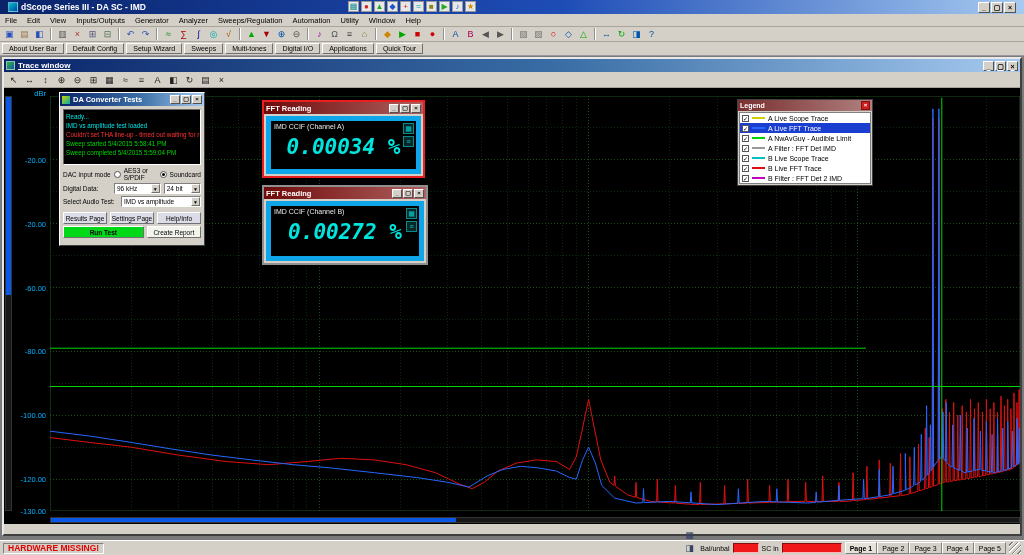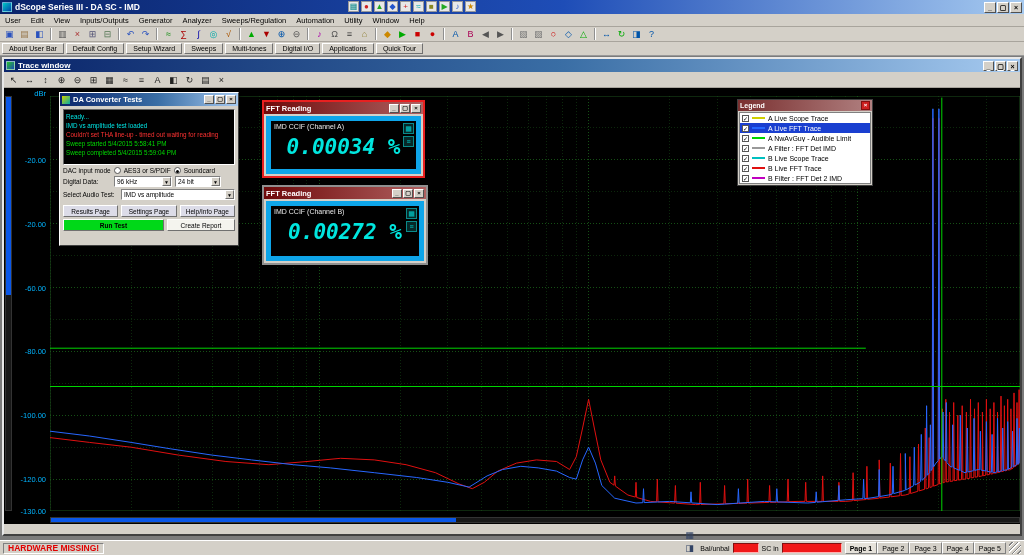--- a/index.html
+++ b/index.html
@@ -3,21 +3,21 @@
 <meta charset="utf-8">
 <style>
   * { margin:0; padding:0; box-sizing:border-box; }
   html,body { width:1024px; height:555px; overflow:hidden; background:#555; }
   #app { position:relative; width:1024px; height:555px; background:#7b7b7b;
          font-family:"Liberation Sans", sans-serif; overflow:hidden; color:#000; }
 
   
   .titlebar { position:absolute; left:0; top:0; width:100%; height:14px;
     background:linear-gradient(90deg,#0a246a 0%,#1e4db7 55%,#a6caf0 100%);
-    display:flex; align-items:center; padding:0 2px; color:#fff; font-size:8.5px; font-weight:bold; }
+    display:flex; align-items:center; padding:0 8px; color:#fff; font-size:8.5px; font-weight:bold; }
   .app-icon { width:10px; height:10px; background:linear-gradient(135deg,#00c6c6,#0044aa);
     border:1px solid rgba(255,255,255,.4); margin-right:3px; flex:0 0 auto; }
   .tb-overlay { position:absolute; left:348px; top:1px; display:flex; gap:2px; }
   .oicon { width:11px; height:11px; background:#e8e8e8; border:1px solid #999;
     font-size:8px; line-height:10px; text-align:center; font-weight:normal; }
   .winbtns { margin-left:auto; display:flex; gap:1px; }
   .wbtn { width:12px; height:11px; background:#d4d0c8; border:1px solid;
     border-color:#fff #505050 #505050 #fff; color:#000; font-size:7px; line-height:9px;
     text-align:center; font-weight:bold; }
 
@@ -58,21 +58,21 @@
     border:1px solid #333; }
   .vthumb { position:absolute; left:0; top:0; width:5px; height:198px; background:#0a57e8; }
   .xlabels { position:relative; height:10px; background:#000; }
   .xlabel { position:absolute; top:0; color:#00b4ff; font-size:7.5px; white-space:nowrap; }
   .hscroll { position:relative; height:8px; background:#000; }
   .htrack { position:absolute; left:46px; top:1px; width:970px; height:6px; background:#181818;
     border:1px solid #333; }
   .hthumb { position:absolute; left:0; top:0; width:405px; height:4px; background:#0a57e8; }
 
   
-  .dialog { position:absolute; left:59px; top:92px; width:180px; height:154px; background:#d4d0c8;
+  .dialog { position:absolute; left:59px; top:92px; width:146px; height:154px; background:#d4d0c8;
     border:1px solid; border-color:#fff #404040 #404040 #fff; box-shadow:1px 1px 3px rgba(0,0,0,.5);
     font-size:6.5px; }
   .dlg-title { height:13px; background:linear-gradient(90deg,#0a246a,#3a6ea5 55%,#a6caf0);
     color:#fff; display:flex; align-items:center; padding:0 2px; font-size:7.5px; font-weight:bold; }
   .dlg-icon { width:8px; height:8px; background:linear-gradient(135deg,#cfcf00,#0aa); margin-right:3px; }
   .dlg-title .wbtn { width:10px; height:9px; font-size:6px; line-height:7px; }
   .status-box { margin:3px 3px 2px 3px; height:56px; background:#000; border:1px solid;
     border-color:#666 #fff #fff #666; padding:2px; font-size:6.3px; line-height:9px;
     white-space:nowrap; overflow:hidden; }
   .drow { display:flex; align-items:center; margin:2px 3px; gap:3px; }
@@ -158,21 +158,21 @@
         <div class="oicon" style="color: rgb(204, 136, 0);">★</div>
       </div>
     <div class="winbtns">
       <div class="wbtn">_</div>
       <div class="wbtn">▢</div>
       <div class="wbtn">×</div>
     </div>
   </div>
 
   <div class="menubar" id="menubar">
-      <div class="menu-item">User</div>
+      <div class="menu-item">File</div>
       <div class="menu-item">Edit</div>
       <div class="menu-item">View</div>
       <div class="menu-item">Inputs/Outputs</div>
       <div class="menu-item">Generator</div>
       <div class="menu-item">Analyzer</div>
       <div class="menu-item">Sweeps/Regulation</div>
       <div class="menu-item">Automation</div>
       <div class="menu-item">Utility</div>
       <div class="menu-item">Window</div>
       <div class="menu-item">Help</div>

